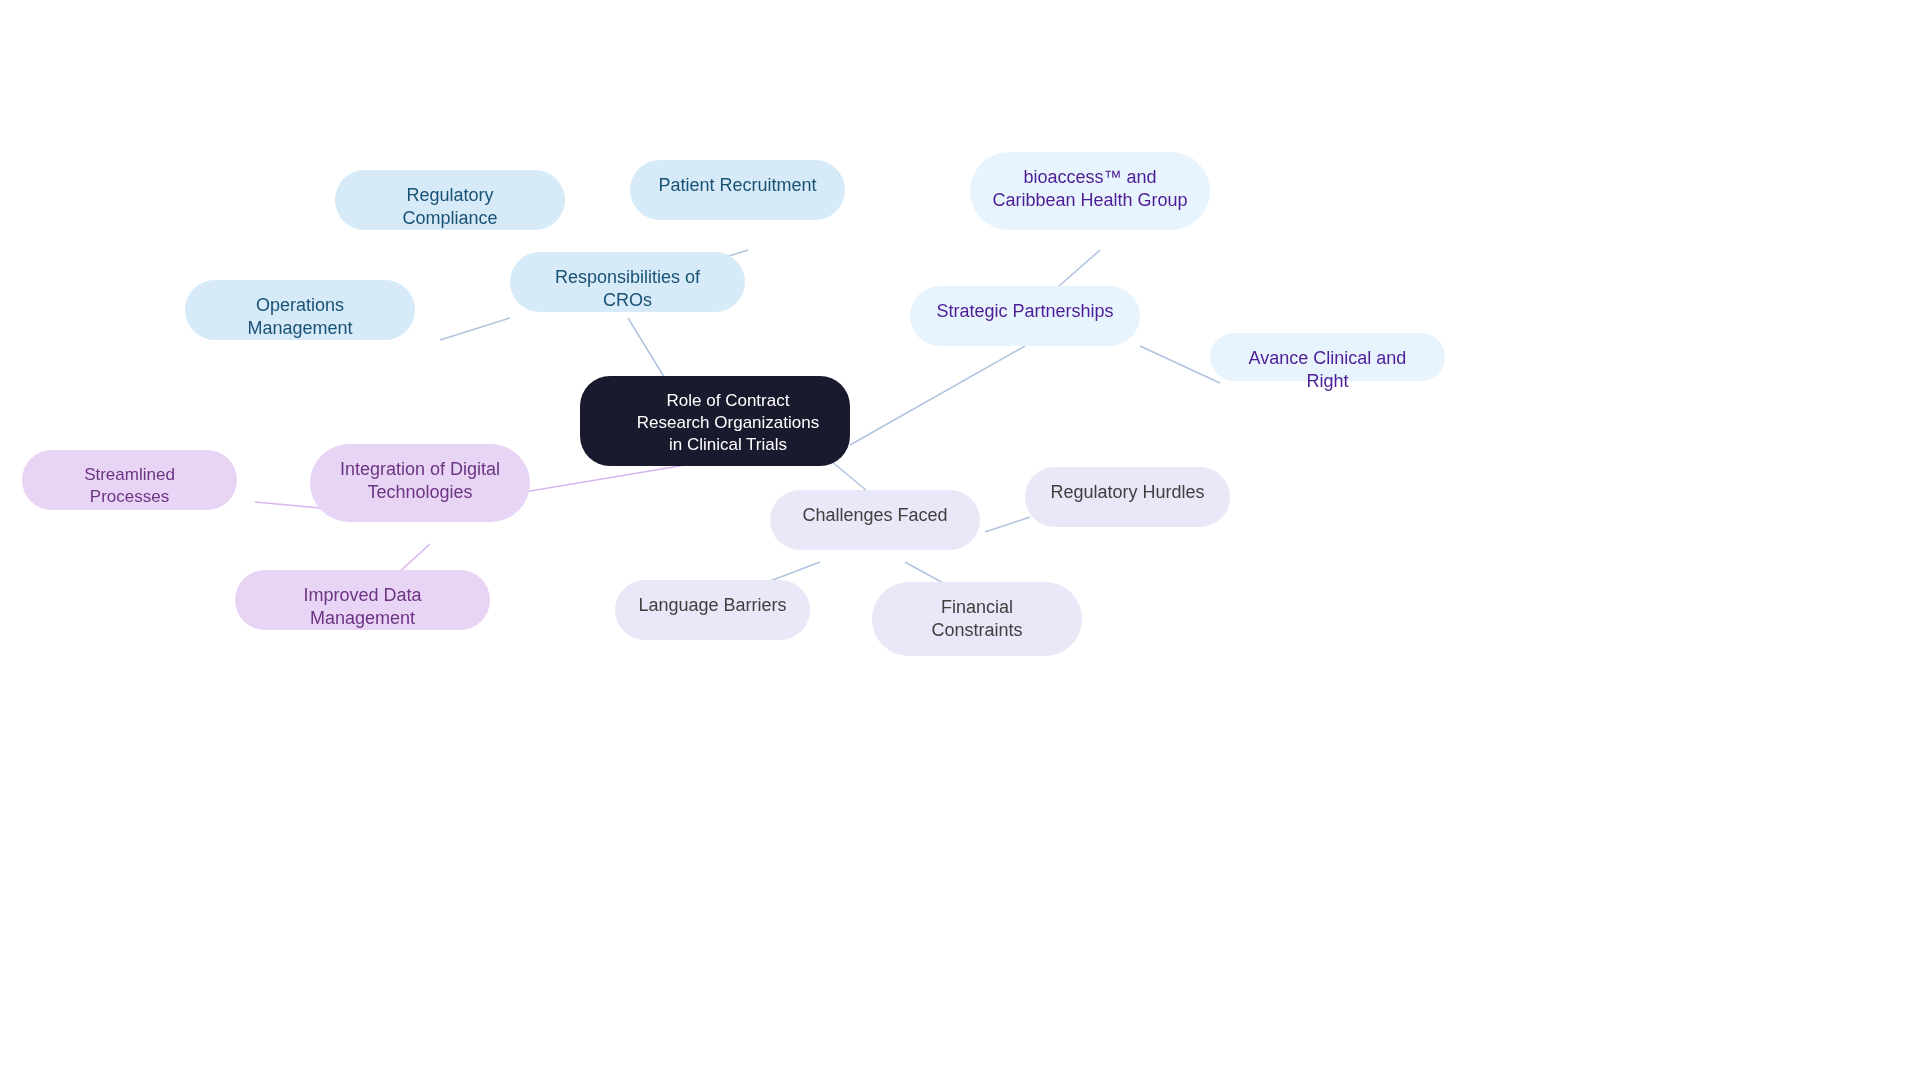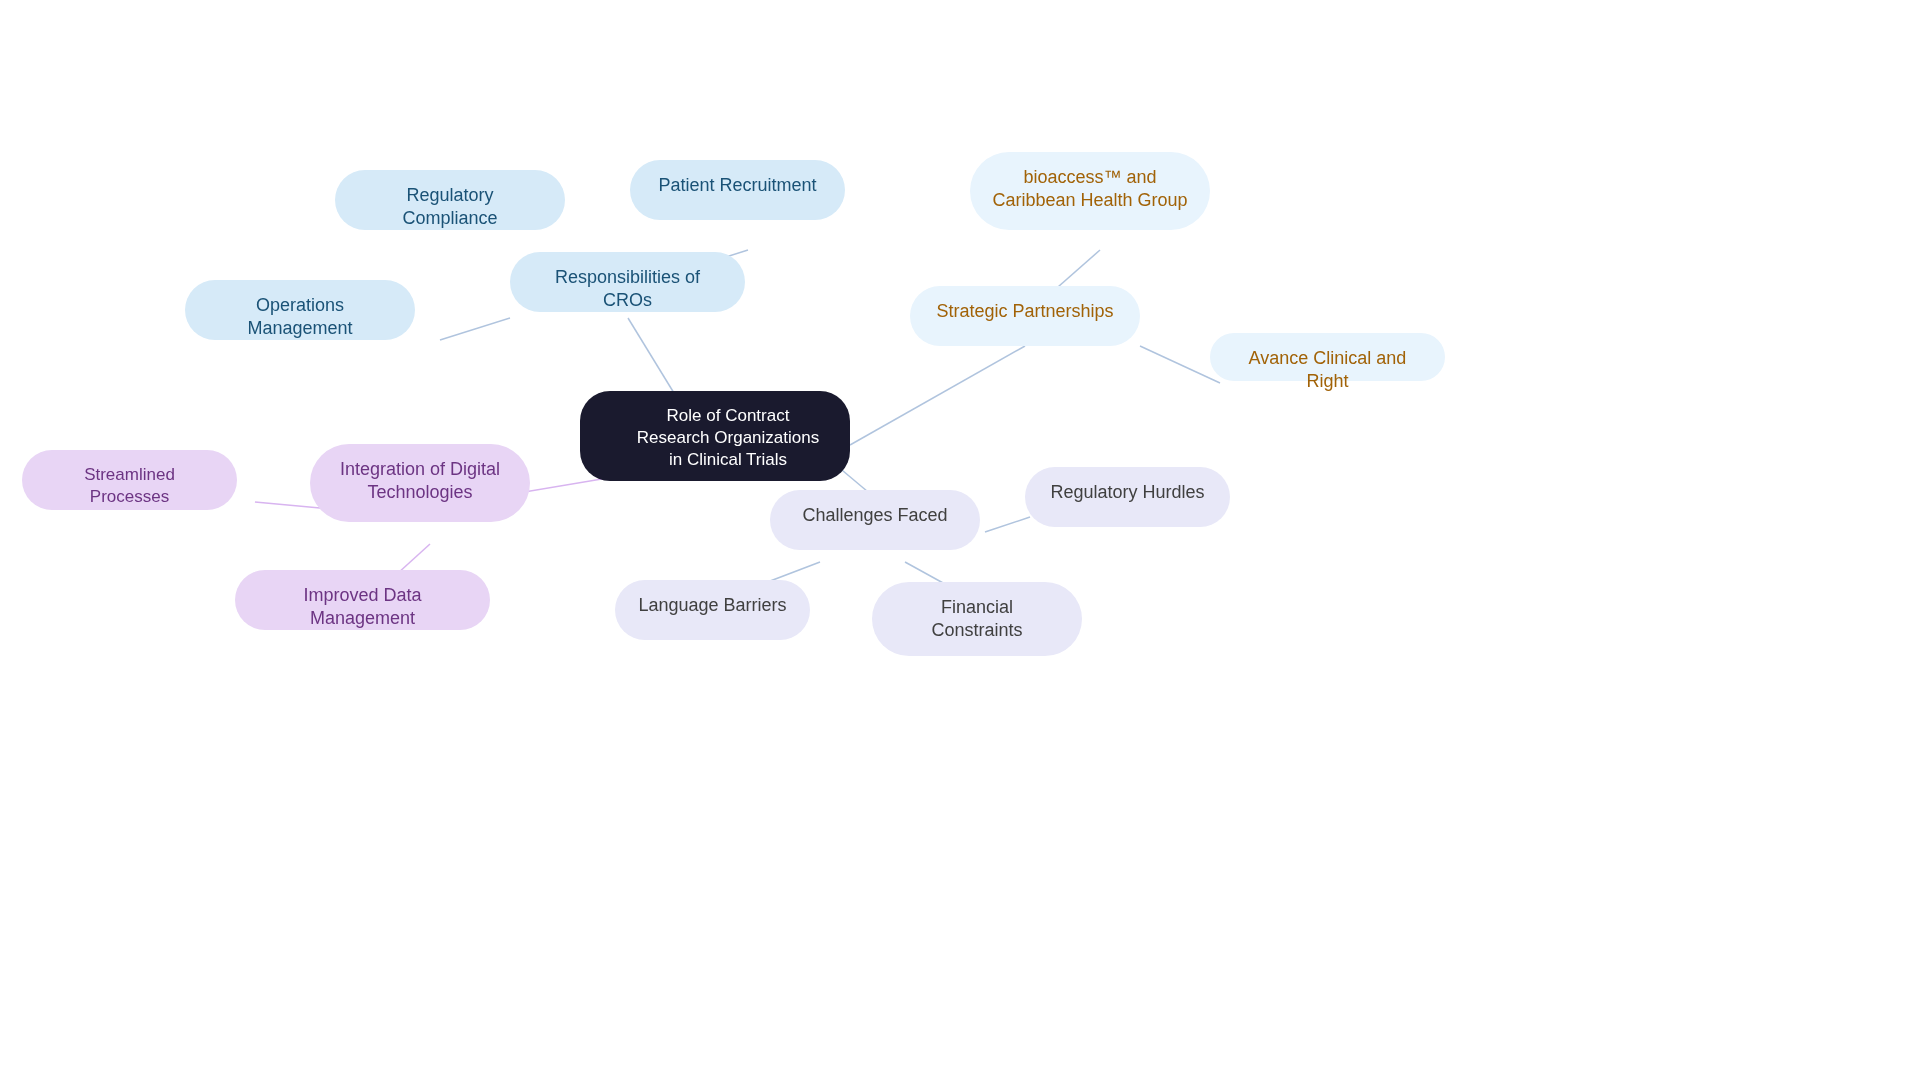--- a/index.html
+++ b/index.html
@@ -39,21 +39,21 @@
       width: 270px;
       height: 90px;
     }
     .node-blue {
       background: #d6eaf8;
       color: #1a5276;
       border: none;
     }
     .node-lightblue {
       background: #e8f4fd;
-      color: #a16207;
+      color: #4c1d95;
       border: none;
     }
     .node-purple {
       background: #e8d5f5;
       color: #6c3483;
       border: none;
     }
     .node-lavender {
       background: #e8e8f8;
       color: #404040;
@@ -87,21 +87,21 @@
 
   <line x1="430" y1="544" x2="375" y2="594" stroke="#d8b4f0" stroke-width="1.5"></line>
 
   <line x1="985" y1="532" x2="1030" y2="517" stroke="#b0c4de" stroke-width="1.5"></line>
 
   <line x1="820" y1="562" x2="715" y2="602" stroke="#b0c4de" stroke-width="1.5"></line>
 
   <line x1="905" y1="562" x2="983" y2="605" stroke="#b0c4de" stroke-width="1.5"></line>
 </svg>
 
-<div class="node node-center" style="left:580px; top:391px; width:270px; height:90px;padding-left:48px;">
+<div class="node node-center" style="left:580px; top:376px; width:270px; height:90px;padding-left:48px;">
   <span>Role of Contract Research
 Organizations in Clinical Trials</span>
 </div>
 
 <div class="node node-blue" style="left:510px; top:252px; width:235px; height:60px;">
   <span>Responsibilities of CROs</span>
 </div>
 
 <div class="node node-blue" style="left:335px; top:170px; width:230px; height:60px;">
   <span>Regulatory Compliance</span>

